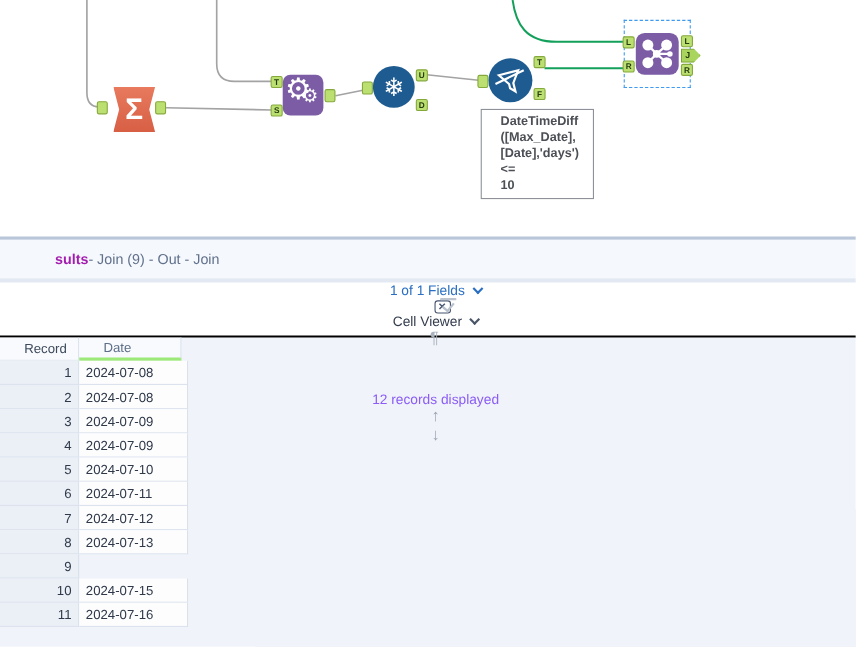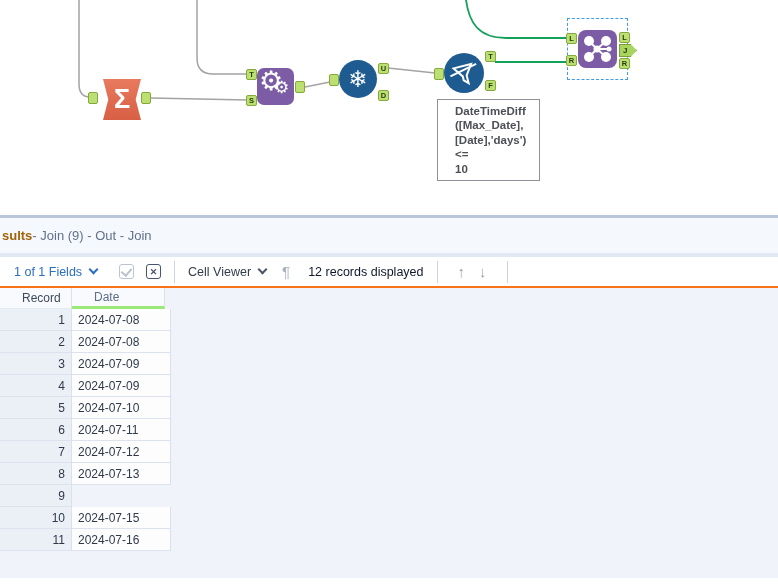--- a/index.html
+++ b/index.html
@@ -40,39 +40,39 @@
 
   .annotation { position:absolute; left:437px; top:99px; width:103px;
     background:#fff; border:1px solid #8e9298; padding:4px 17px;
     font-size:11.5px; font-weight:bold; color:#4c4f55; line-height:1.25; }
 
   
   .results { position:absolute; left:0; top:215px; width:778px; height:373px; }
   .splitter { height:3px; background:#b9c6da; }
   .res-header { height:35px; background:#f5f8fc; display:flex; align-items:center;
     padding-left:2px; font-size:13px; color:#61718c; }
-  .res-header b { color:#a16207; }
+  .res-header b { color:#a21caf;margin-left:48px; }
   .res-band { height:4px; background:#e3e9f3; }
-  .toolbar { height:31px; background:#fff; border-bottom:2px solid #f97316;
-    display:flex; align-items:center; padding-left:14px; font-size:12.5px; color:#333c4d; }
+  .toolbar { height:50px; background:#fff; border-bottom:2px solid #000000;
+    display:flex; align-items:center; padding-left:14px; font-size:12.5px; color:#333c4d;flex-direction:column; }
   .link-blue { color:#2a6fc2; display:inline-flex; align-items:center; cursor:pointer; }
   .chev { width:7px; height:7px; border-right:2px solid #2a6fc2; border-bottom:2px solid #2a6fc2;
     transform:rotate(45deg); display:inline-block; margin-left:8px; margin-top:-4px; }
   .chev.dark { border-color:#4a5568; }
   .icon-checkbox { width:15px; height:15px; border:1.5px solid #bcc4d0; border-radius:3px;
     margin-left:22px; position:relative; }
   .icon-checkbox::after { content:""; position:absolute; left:3px; top:1px; width:5px; height:8px;
     border-right:2px solid #b9c1cd; border-bottom:2px solid #b9c1cd; transform:rotate(40deg); }
   .icon-xbox { width:15px; height:15px; border:1.5px solid #47546f; border-radius:3px;
     margin-left:12px; color:#47546f; font-size:9px; font-weight:bold;
     display:flex; align-items:center; justify-content:center; }
   .tb-sep { width:1px; height:22px; background:#ccd3df; margin:0 13px; }
   .cellviewer { display:inline-flex; align-items:center; cursor:pointer; }
   .pilcrow { color:#a9b2bf; font-size:15px; margin:0 18px 0 16px; }
-  .records { color:#0f172a; }
+  .records { color:#8b5cf6;margin-top:40px; }
   .arrow { color:#9aa4b2; font-size:15px; margin:0 7px; }
 
   .table-area { height:290px; background:#f0f4fa; }
   .thead { display:flex; height:21px; }
   .th { background:#f8fafd; border-right:1px solid #d9e1ec; border-bottom:1px solid #e4eaf2;
     font-size:12px; display:flex; align-items:center; padding-left:22px; }
   .th.rec { width:72px; color:#3e4a5c; }
   .th.date { width:93px; color:#5d6e88; border-bottom:3px solid #9ce878; }
   .trow { display:flex; height:22px; }
   .cell { font-size:12px; color:#2f3949; display:flex; align-items:center;

